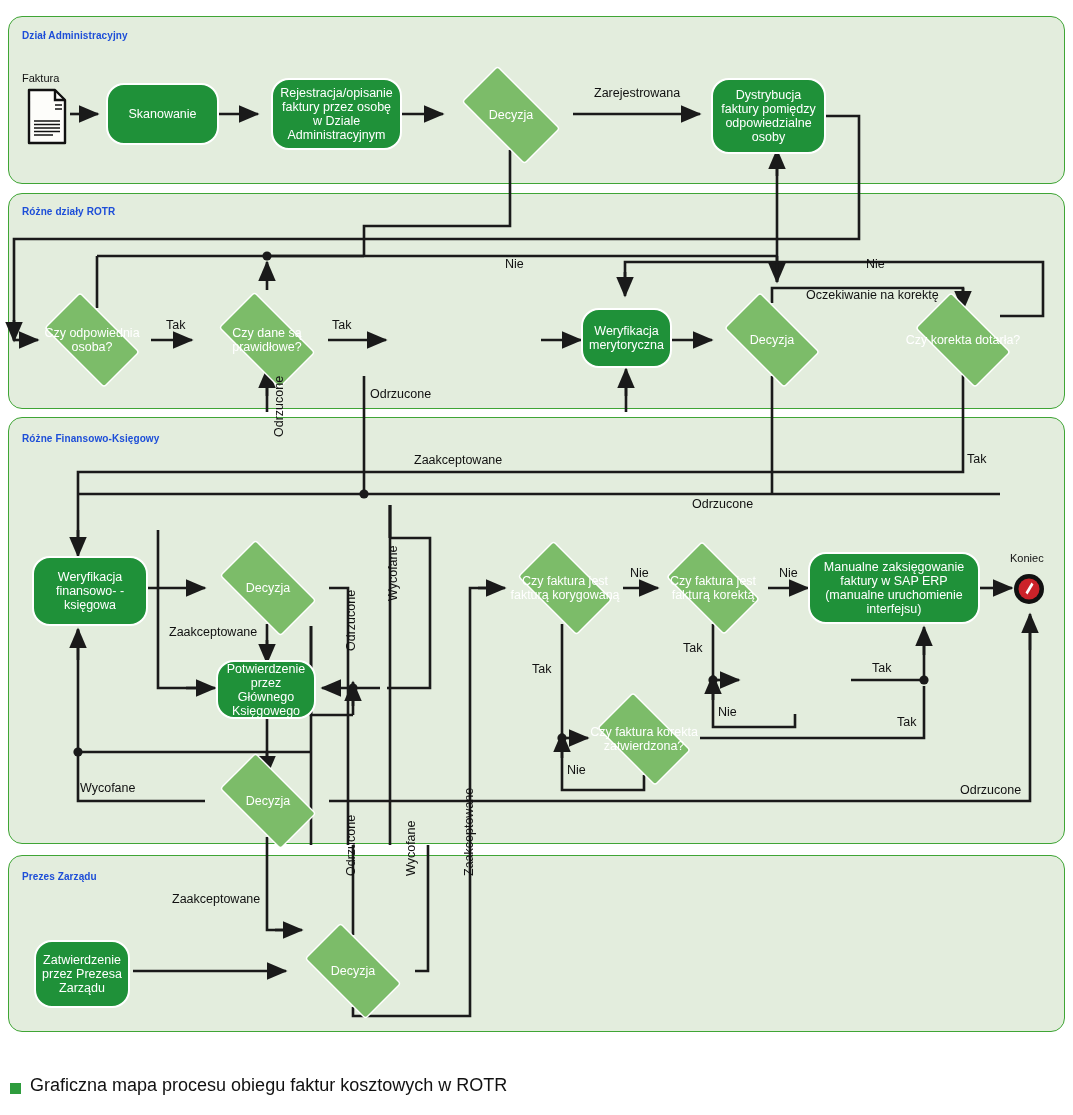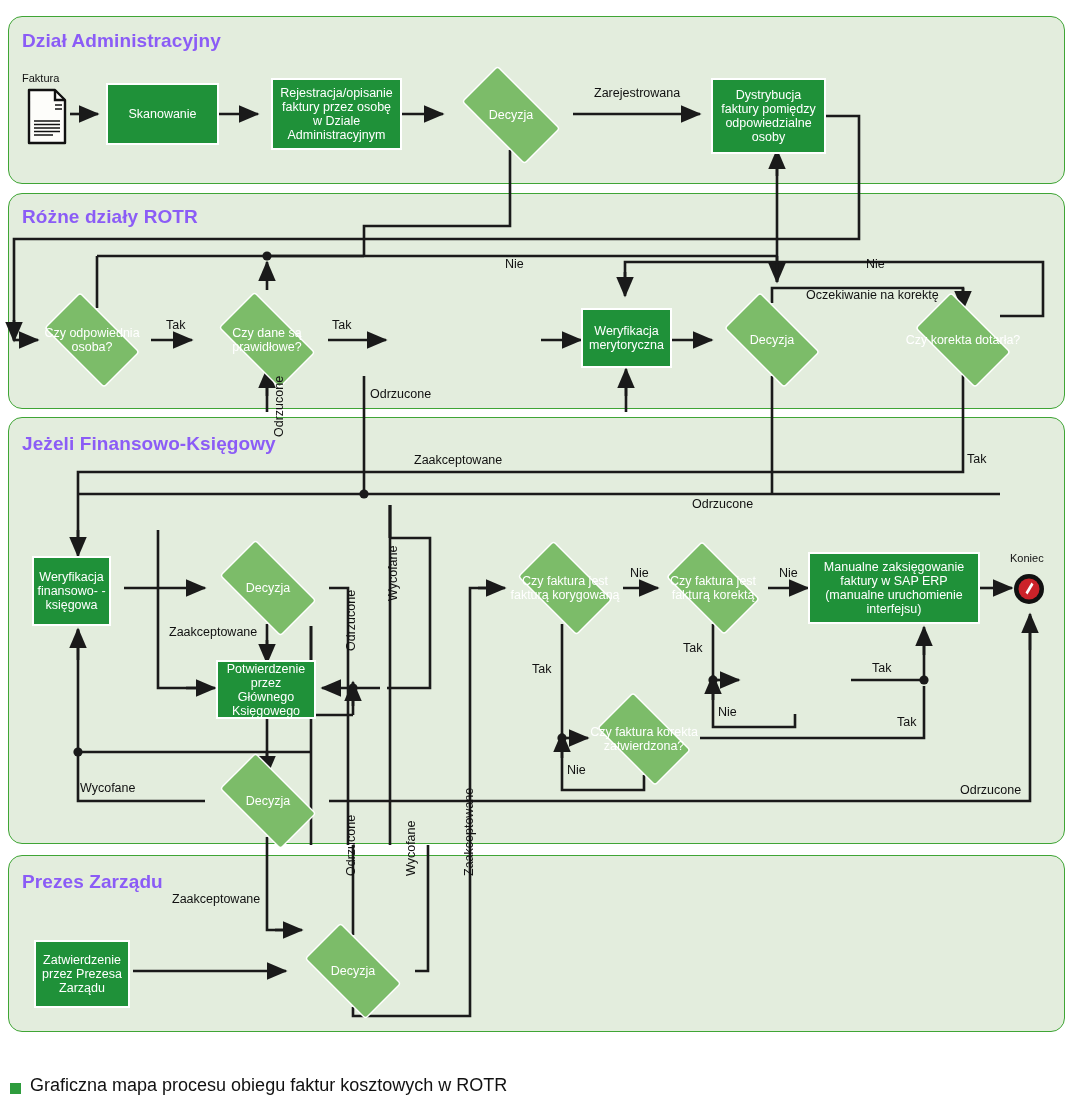--- a/index.html
+++ b/index.html
@@ -7,38 +7,38 @@
   #root{position:relative;width:1073px;height:1115px;overflow:hidden;background:#fff;}
   .swimlane{
     position:absolute;
     background:#e3eddd;
     border:1.5px solid #3fa535;
     border-radius:14px;
     box-sizing:border-box;
   }
   .lane-title{
     position:absolute;
-    color:#8b5cf6;
+    color:#1d4ed8;
     font-weight:bold;
-    font-size:19px;
+    font-size:10px;
     letter-spacing:.1px;
     white-space:nowrap;
   }
   .node{
     position:absolute;
     box-sizing:border-box;
     display:flex;align-items:center;justify-content:center;
     text-align:center;
     color:#fff;
     line-height:1.12;
     z-index:6;
   }
   .proc{
     background:#1f9139;
-    border-radius:0;
+    border-radius:18px;
     border:2px solid #ffffff;
     font-size:12.5px;
     padding:16px 3px;
   }
   .dec{
     background:transparent;
     font-size:12.5px;
   }
   .dec .dshape{
     position:absolute;left:0;top:0;width:100%;height:100%;
@@ -78,21 +78,21 @@
 
 <div id="root">
 
   <div class="swimlane" style="left:8px;top:16px;width:1057px;height:168px;"></div>
   <div class="swimlane" style="left:8px;top:193px;width:1057px;height:216px;"></div>
   <div class="swimlane" style="left:8px;top:417px;width:1057px;height:427px;"></div>
   <div class="swimlane" style="left:8px;top:855px;width:1057px;height:177px;"></div>
 
   <div class="lane-title" style="left:22px;top:30px;">Dział Administracyjny</div>
   <div class="lane-title" style="left:22px;top:206px;">Różne działy ROTR</div>
-  <div class="lane-title" style="left:22px;top:433px;">Jeżeli Finansowo-Księgowy</div>
+  <div class="lane-title" style="left:22px;top:433px;">Różne Finansowo-Księgowy</div>
   <div class="lane-title" style="left:22px;top:871px;">Prezes Zarządu</div>
 
   <svg class="wires" viewBox="0 0 1073 1115">
     <defs>
       <marker id="ah" markerWidth="9" markerHeight="9" refX="7.4" refY="3.4" orient="auto" markerUnits="strokeWidth">
         <path d="M0,0 L8,3.4 L0,6.8 z" fill="#1a1a1a"></path>
       </marker>
     </defs>
     <g stroke="#1a1a1a" stroke-width="2.6" fill="none">
 
@@ -300,21 +300,21 @@
   <div class="lbl" style="left:505px;top:257px;">Nie</div>
   <div class="lbl" style="left:866px;top:257px;">Nie</div>
   <div class="lbl" style="left:806px;top:288px;">Oczekiwanie na korektę</div>
   <div class="lbl" style="left:370px;top:387px;">Odrzucone</div>
 
   <div class="lbl vert" style="left:272px;top:437px;">Odrzucone</div>
   <div class="lbl" style="left:414px;top:453px;">Zaakceptowane</div>
   <div class="lbl" style="left:692px;top:497px;">Odrzucone</div>
   <div class="lbl" style="left:967px;top:452px;">Tak</div>
 
-  <div class="node proc" style="left:32px;top:556px;width:79px;height:70px;">
+  <div class="node proc" style="left:32px;top:556px;width:116px;height:70px;">
     <span>Weryfikacja finansowo- -księgowa</span>
   </div>
 
   <div class="node dec" style="left:207px;top:552px;width:122px;height:72px;">
     <div class="dshape"></div>
     <span>Decyzja</span>
   </div>
 
   <div class="node proc" style="left:216px;top:660px;width:100px;height:59px;">
     <span>Potwierdzenie przez Głównego Księgowego</span>

